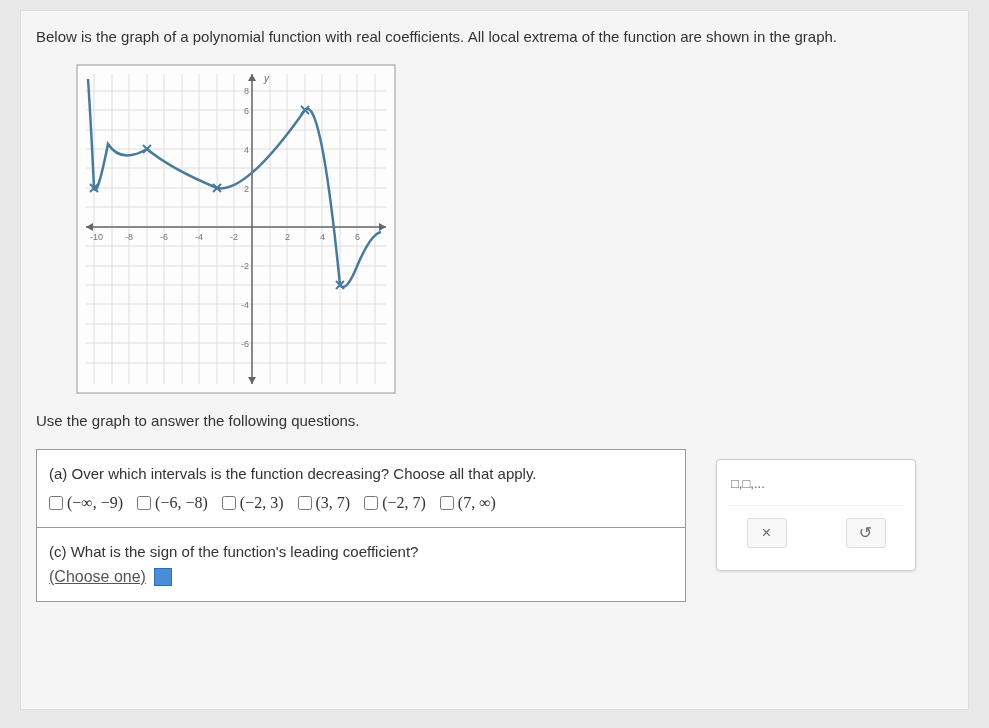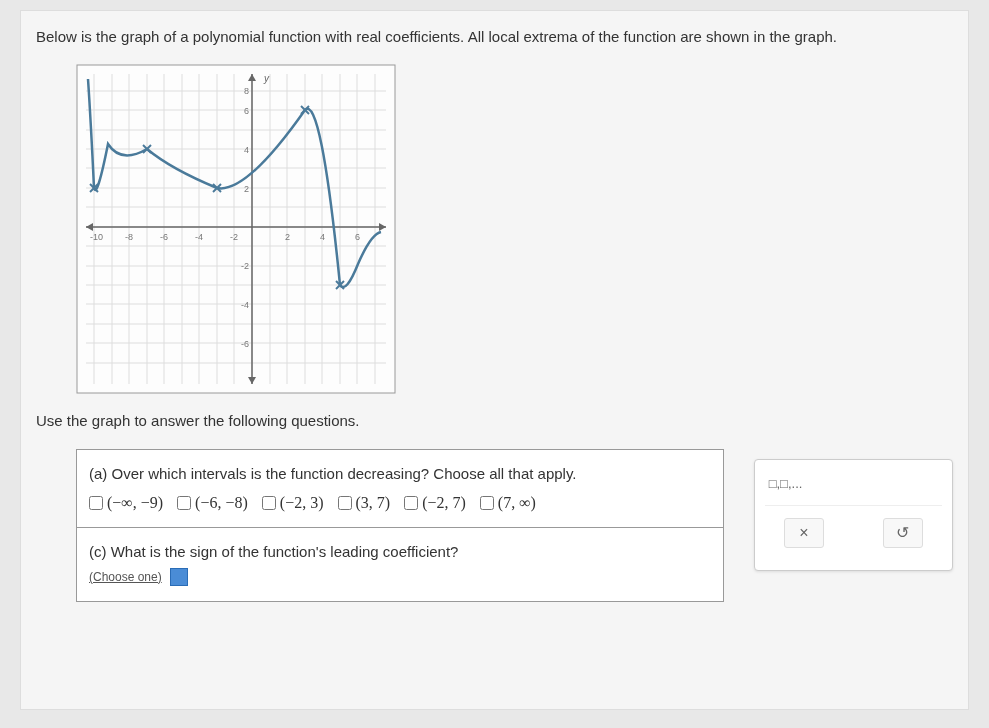--- a/index.html
+++ b/index.html
@@ -26,21 +26,20 @@
       margin-left: 40px;
       margin-bottom: 15px;
     }
     .instruction {
       margin-top: 15px;
       margin-bottom: 20px;
     }
     .bottom-section {
       display: flex;
       gap: 30px;
-      margin-left: 40px;
       align-items: center;
     }
     .questions-table {
       border: 1px solid #999;
       width: 650px;
       background: #fff;
     }
     .question-cell {
       border-bottom: 1px solid #999;
       padding: 15px 12px;
@@ -76,21 +75,21 @@
       margin-left: 30px;
       font-size: 14px;
     }
     .select-wrap {
       margin-top: 8px;
       display: flex;
       align-items: center;
       gap: 8px;
     }
     .select-label {
-      font-size: 12px;
+      font-size: 16px;
       text-decoration: underline;
       color: #555;
     }
     .select-box {
       width: 18px;
       height: 18px;
       background: #4a8cd6;
       border: 1px solid #2a6cb6;
       display: inline-block;
     }

